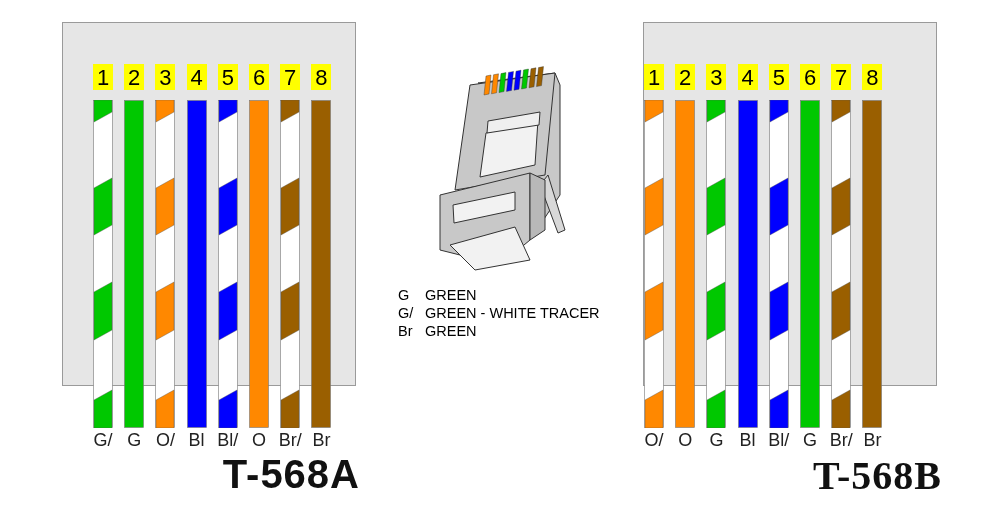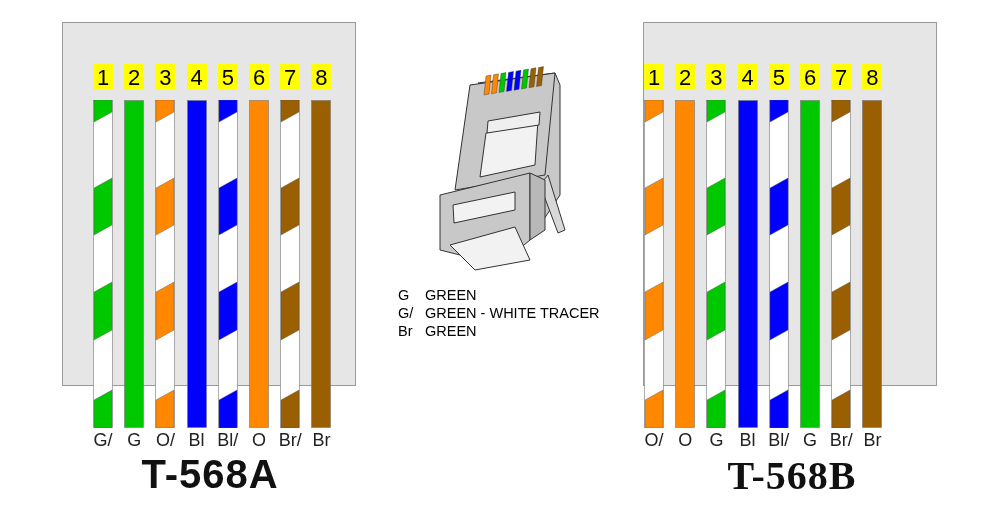--- a/index.html
+++ b/index.html
@@ -4,21 +4,21 @@
 <style>
   html,body{margin:0;padding:0;background:#fff;}
   body{width:1000px;height:512px;position:relative;overflow:hidden;font-family:"Liberation Sans",sans-serif;}
   .panel{position:absolute;top:22px;width:294px;height:364px;background:#e6e6e6;border:1px solid #9a9a9a;box-sizing:border-box;}
   #panel-a{left:62px;}
   #panel-b{left:643px;}
   .pin-num{position:absolute;top:64px;width:20px;height:26px;background:#ffff00;color:#000;font-size:22px;line-height:27px;text-align:center;}
   .wire{position:absolute;top:100px;width:20px;height:328px;}
   .wire svg{display:block;}
   .wire-label{position:absolute;top:430px;width:40px;text-align:center;font-size:18px;color:#222;}
-  .std-title{position:absolute;top:452px;width:300px;text-align:center;font-size:40px;font-weight:bold;color:#111;letter-spacing:1px;}
+  .std-title{position:absolute;top:452px;width:300px;text-align:right;font-size:40px;font-weight:bold;color:#111;letter-spacing:1px;}
   #title-a{left:60px;}
   #title-b{left:642px;font-family:Liberation Serif, serif;}
   #legend{position:absolute;left:398px;top:287px;font-size:14.5px;line-height:17.9px;color:#000000;}
   .legend-row{white-space:nowrap;}
   .legend-code{display:inline-block;width:27px;}
   #connector{position:absolute;left:420px;top:55px;}
 </style>
 </head>
 <body>
 

